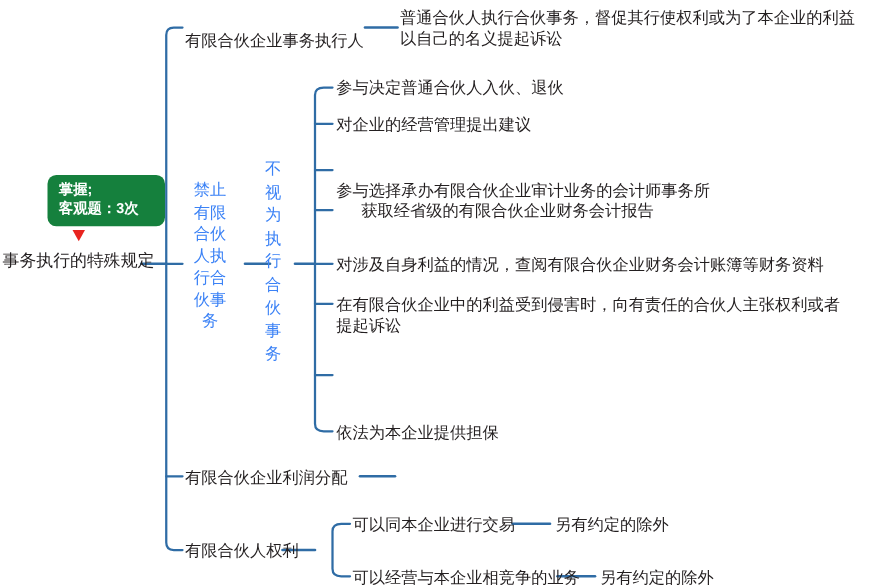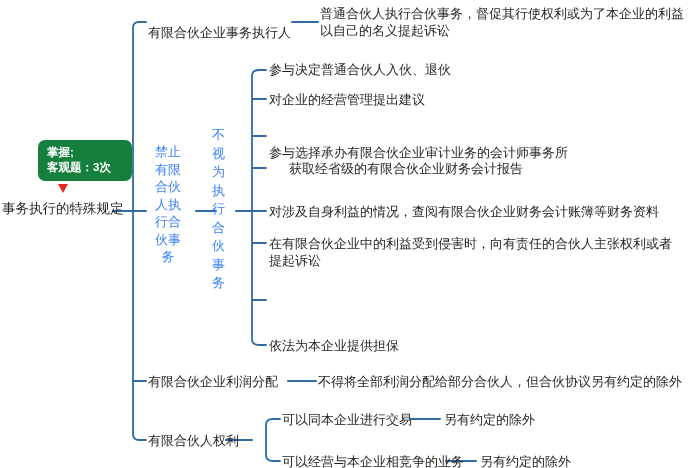--- a/index.html
+++ b/index.html
@@ -130,21 +130,20 @@
 
   <div class="node" style="left:269px; top:61px; width:420px;">参与决定普通合伙人入伙、退伙</div>
   <div class="node" style="left:269px; top:91px; width:420px;">对企业的经营管理提出建议</div>
   <div class="node" style="left:269px; top:144px; width:420px;">参与选择承办有限合伙企业审计业务的会计师事务所</div>
   <div class="node" style="left:269px; top:160px; width:420px;margin-left:20px;">获取经省级的有限合伙企业财务会计报告</div>
   <div class="node" style="left:269px; top:203px; width:424px;">对涉及自身利益的情况，查阅有限合伙企业财务会计账簿等财务资料</div>
   <div class="node" style="left:269px; top:235px; width:404px;">在有限合伙企业中的利益受到侵害时，向有责任的合伙人主张权利或者提起诉讼</div>
   <div class="node" style="left:269px; top:337px; width:420px;">依法为本企业提供担保</div>
 
   <div class="node" style="left:148px; top:373px; width:140px;">有限合伙企业利润分配</div>
-  <div class="node" style="left:318px; top:373px; width:376px;">不得将全部利润分配给部分合伙人，但合伙协议另有约定的除外</div>
 
   <div class="node" style="left:148px; top:432px; width:106px;">有限合伙人权利</div>
 
   <div class="node" style="left:282px; top:411px; width:150px;">可以同本企业进行交易</div>
   <div class="node" style="left:444px; top:411px; width:140px;">另有约定的除外</div>
 
   <div class="node" style="left:282px; top:453px; width:190px;">可以经营与本企业相竞争的业务</div>
   <div class="node" style="left:480px; top:453px; width:140px;">另有约定的除外</div>
 
 </div>

